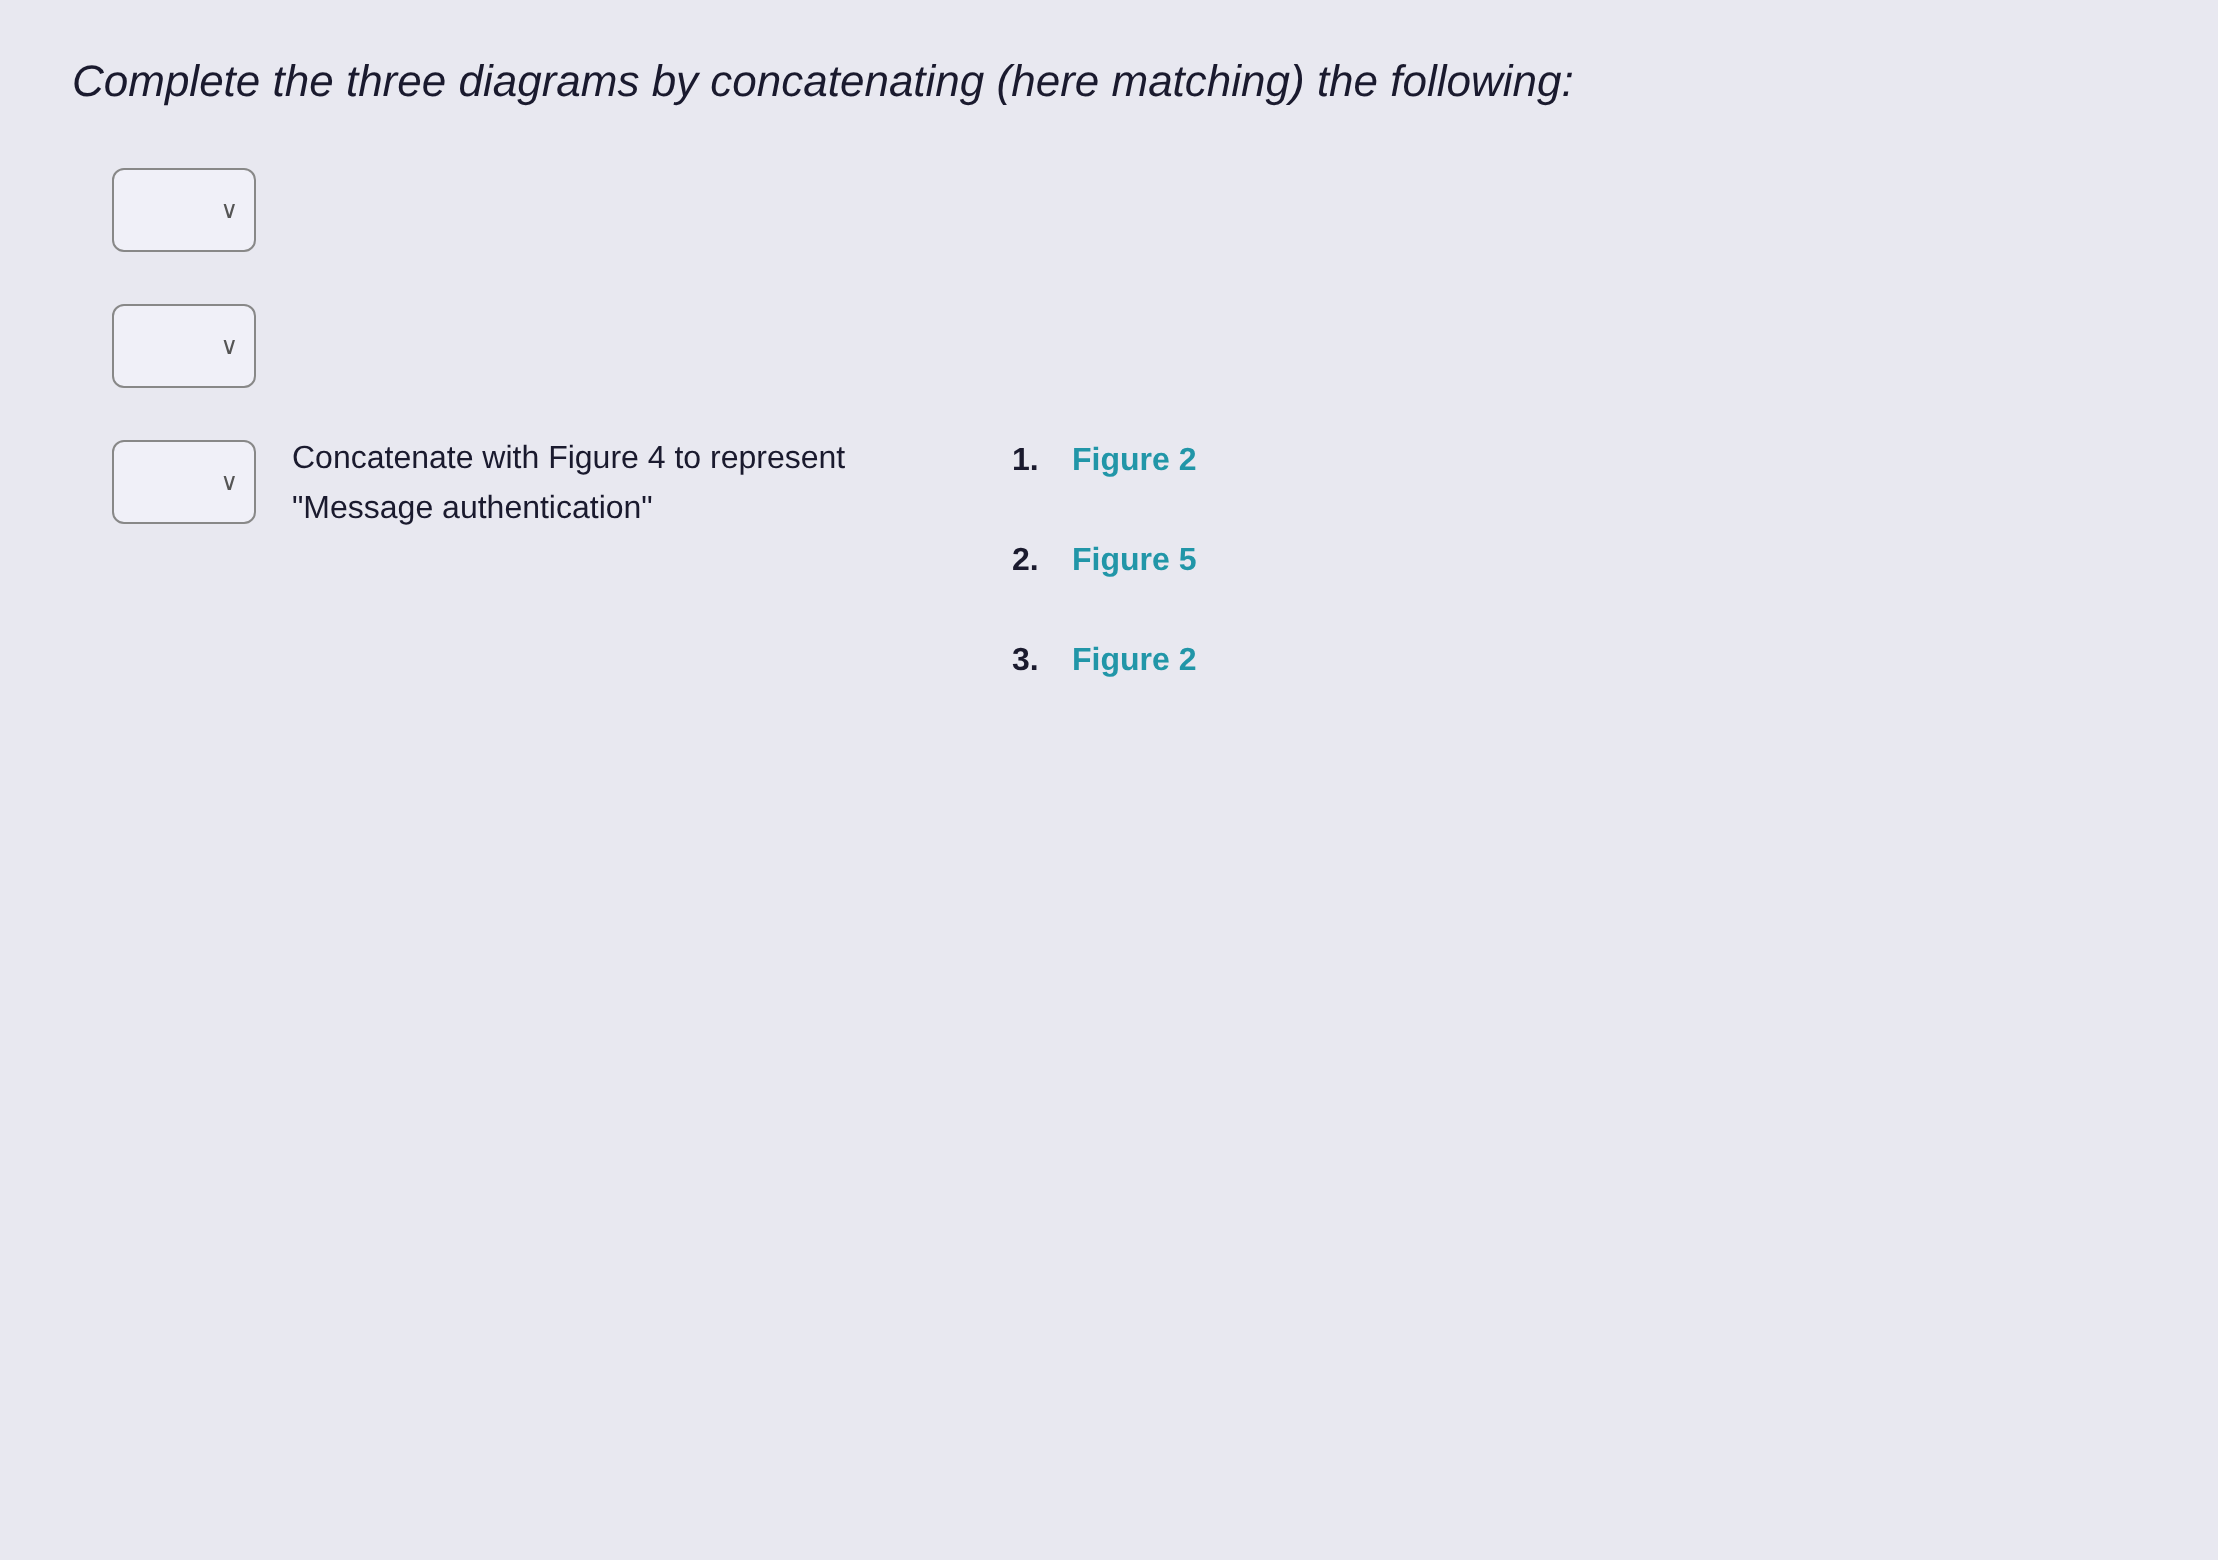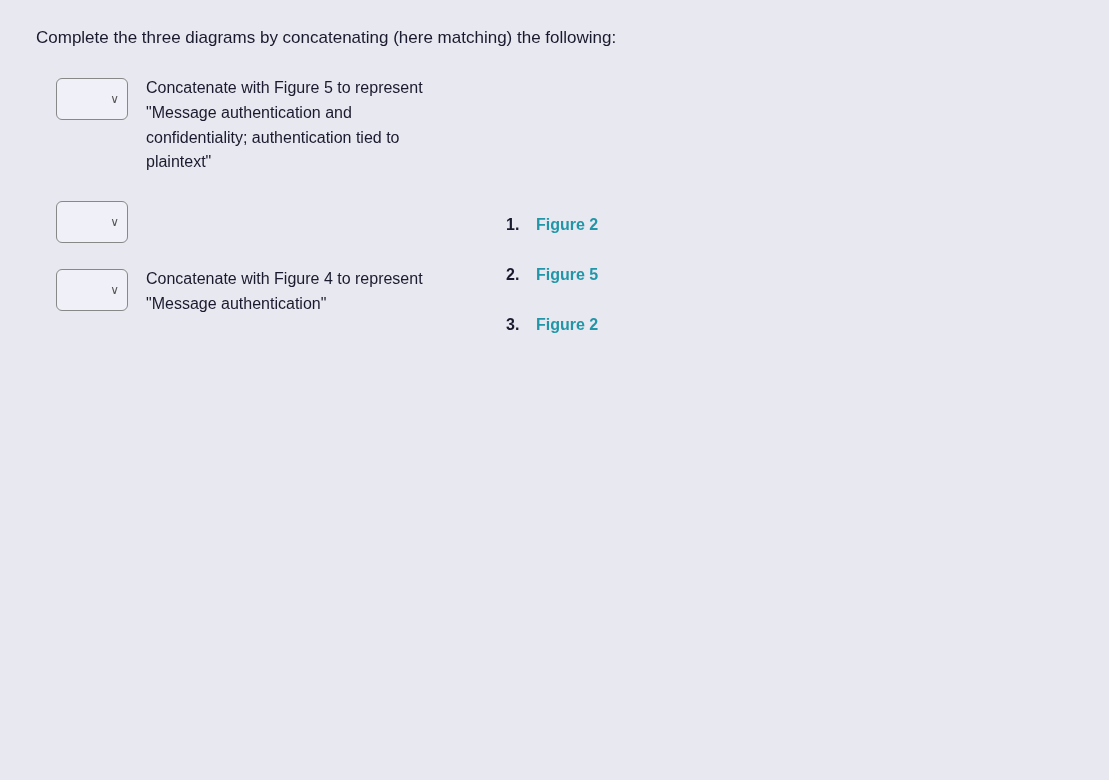--- a/index.html
+++ b/index.html
@@ -18,23 +18,24 @@
       overflow: hidden;
     }
 
     .page-container {
       padding: 28px 36px;
       width: 100%;
       height: 100%;
     }
 
     .instruction-text {
-      font-size: 17px;
+      font-size: 22px;
       color: #1a1a2e;
       margin-bottom: 28px;
+      font-style: italic;
     }
 
     .items-layout {
       display: flex;
       gap: 60px;
       align-items: flex-start;
       padding-left: 20px;
     }
 
     .left-column {
@@ -109,21 +110,20 @@
   <p class="instruction-text">Complete the three diagrams by concatenating (here matching) the following:</p>
 
   <div class="items-layout">
 
     <div class="left-column">
 
       <div class="item-row">
         <div class="dropdown-box">
           <span class="dropdown-arrow">∨</span>
         </div>
-        <p class="item-text">Concatenate with Figure 5 to represent "Message authentication and confidentiality; authentication tied to plaintext"</p>
       </div>
 
       <div class="item-row">
         <div class="dropdown-box">
           <span class="dropdown-arrow">∨</span>
         </div>
       </div>
 
       <div class="item-row">
         <div class="dropdown-box">

